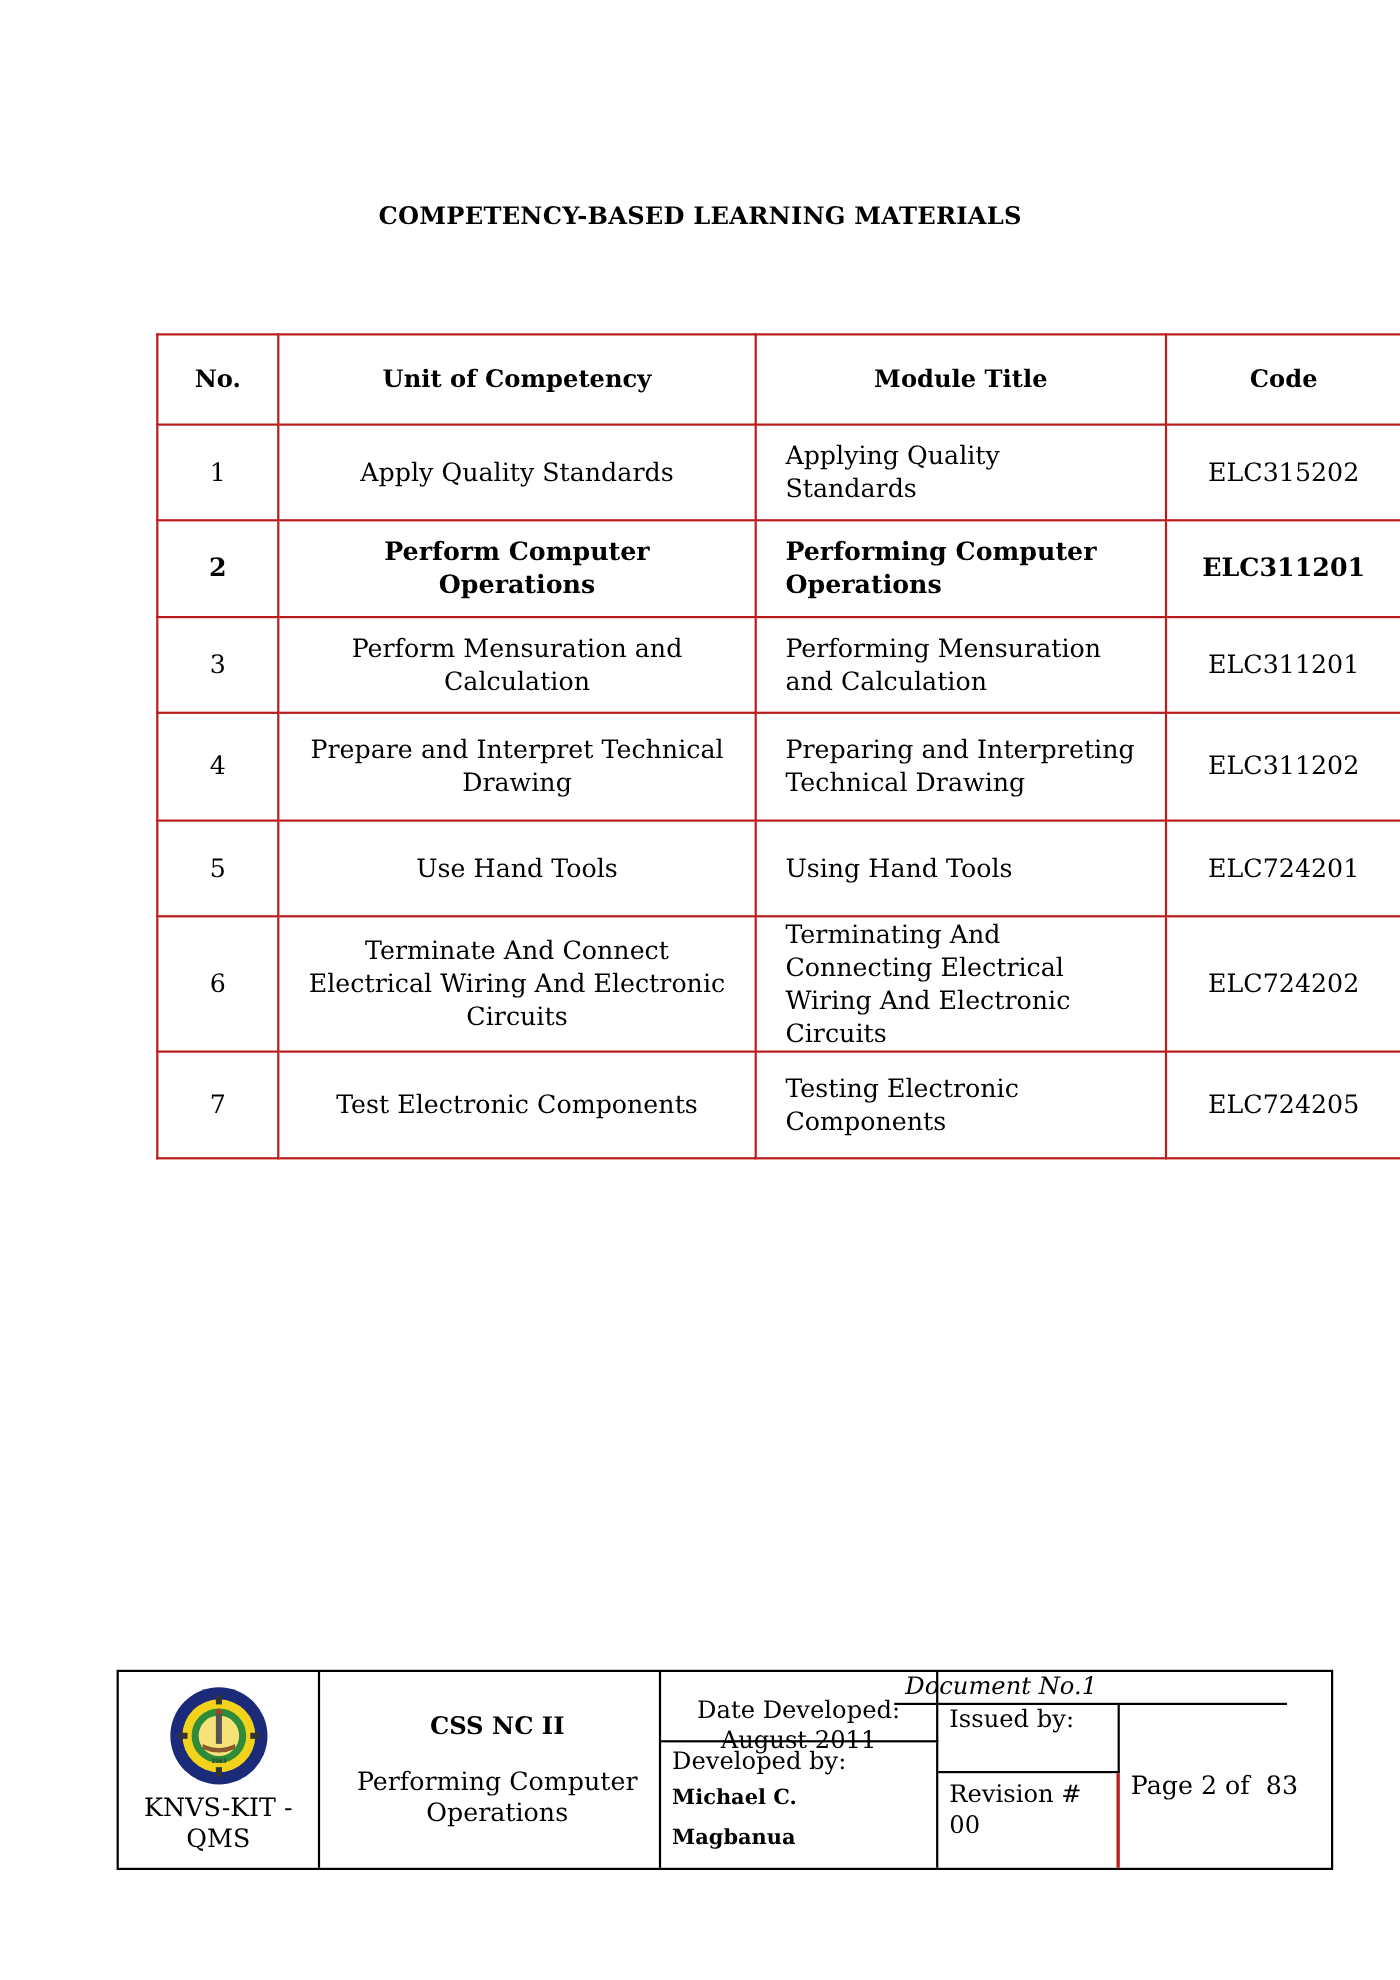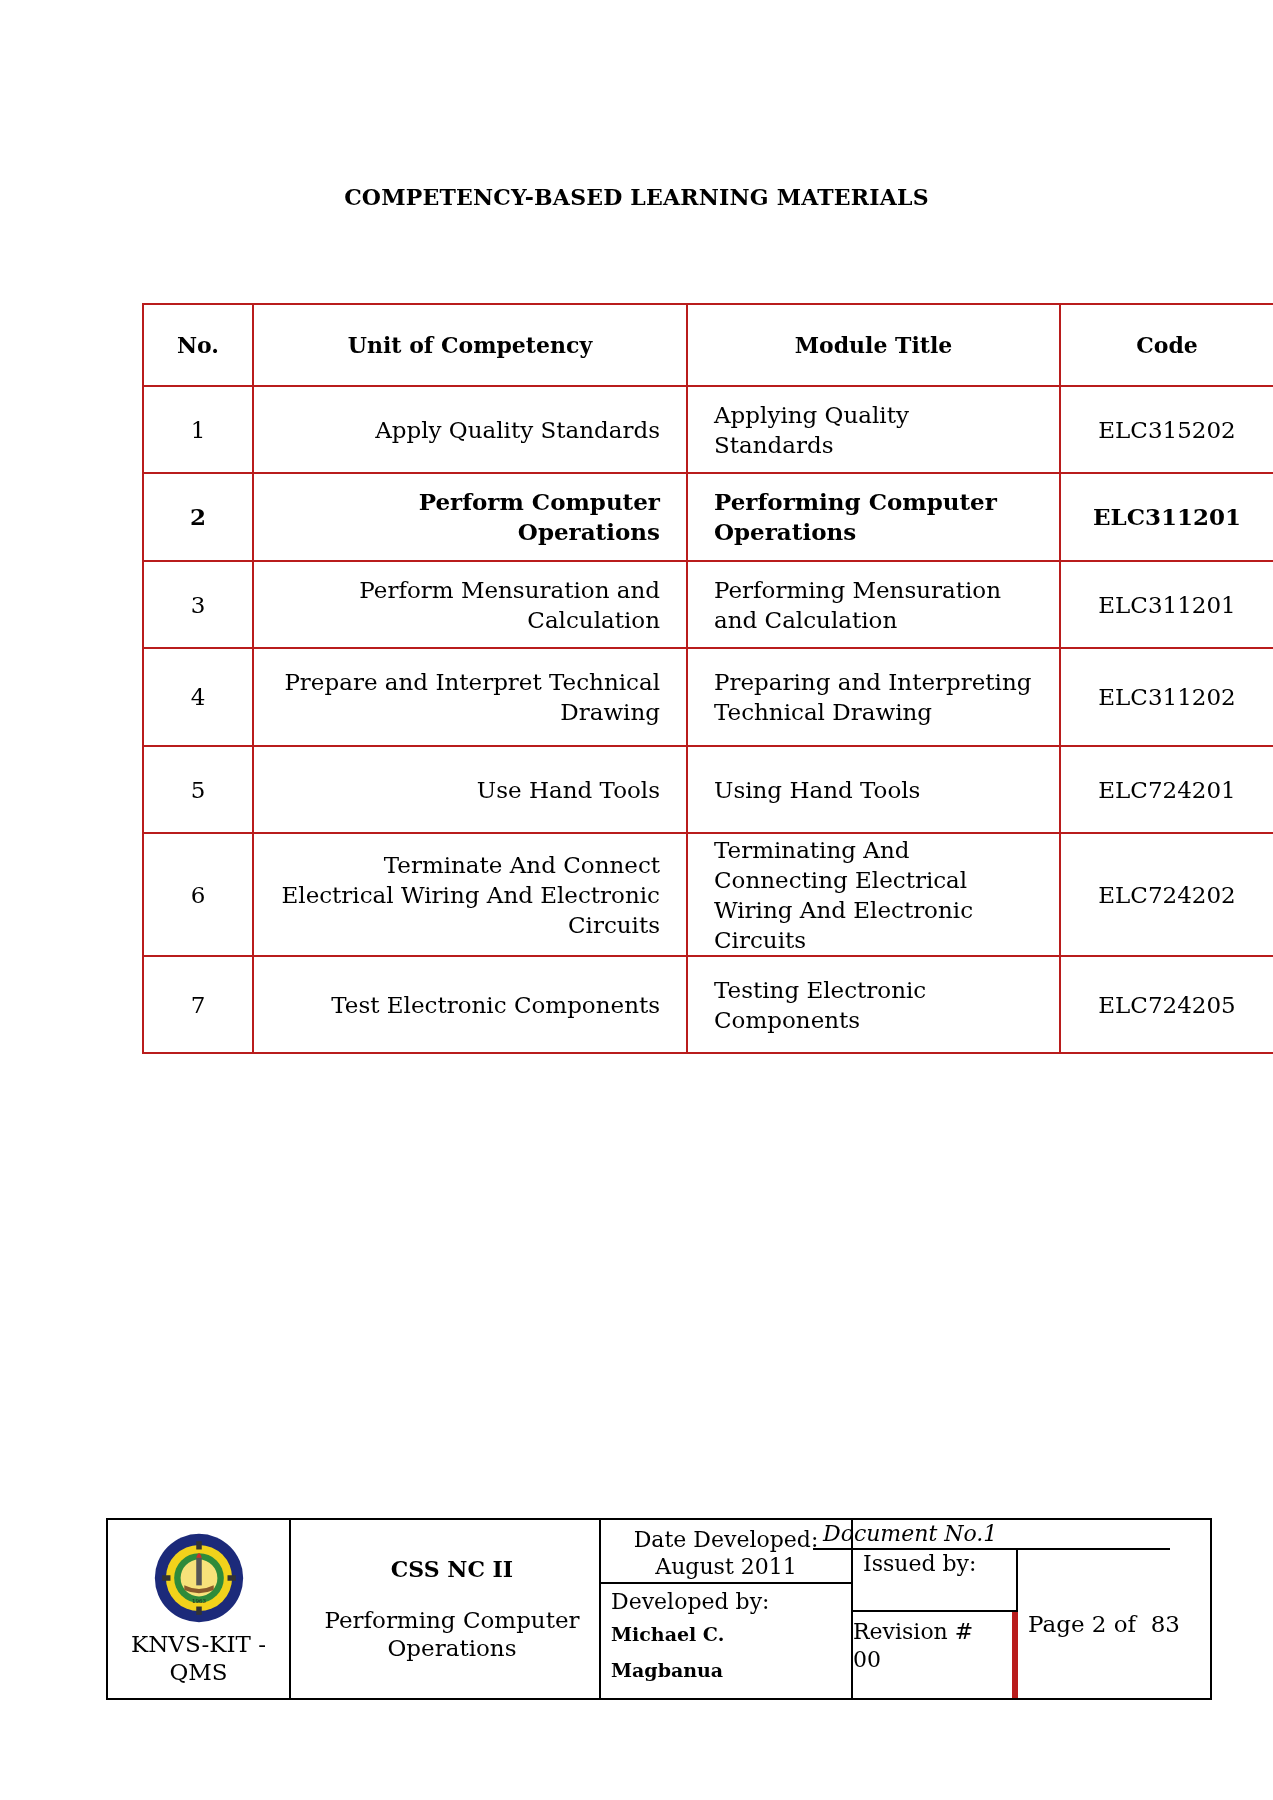--- a/index.html
+++ b/index.html
@@ -7,39 +7,39 @@
          font-family: "DejaVu Serif", "Liberation Serif", serif; color: #000; }
   .title { position: absolute; top: 184px; left: 0; width: 1273px; text-align: center;
            font-size: 22px; font-weight: bold; letter-spacing: 0.2px; }
 
   table.cbl { position: absolute; left: 142px; top: 303px; border-collapse: collapse;
               table-layout: fixed; width: 998px; }
   table.cbl td, table.cbl th { border: 2px solid #b91c1c; padding: 0 26px; vertical-align: middle;
               font-size: 23px; line-height: 30px; font-weight: normal; }
   table.cbl th { font-weight: bold; text-align: center; height: 80px; font-size: 22px; }
   .c-no { width: 56px; text-align: center; }
-  .c-unit { width: 380px; text-align: right; }
+  .c-unit { width: 380px; text-align: center; }
   .c-mod { width: 319px; text-align: left; }
   .c-code { width: 160px; text-align: center; }
   td.c-no { text-align: center; padding: 0; }
   td.c-code { text-align: center; }
   tr.bold td { font-weight: bold; }
   .numbold { font-weight: bold; }
 
   
   .footer { position: absolute; left: 106px; top: 1518px; width: 1106px; height: 182px;
             border: 2px solid #000; box-sizing: border-box; }
   .fcell { position: absolute; box-sizing: border-box; }
   .f-logo { left: 0; top: 0; width: 183px; height: 178px; border-right: 2px solid #000; text-align: center; }
   .f-course { left: 197px; top: 0; width: 296px; height: 178px; border-right: 2px solid #000; text-align: center; }
-  .f-date { left: 493px; top: 0; width: 252px; height: 64px; border-right: 2px solid #000; border-bottom: 2px solid #000; text-align: center; font-size: 22px; line-height: 27px; padding-top: 6px; }
+  .f-date { left: 493px; top: 0; width: 252px; height: 64px; border-right: 2px solid #000; border-bottom: 2px solid #000; text-align: center; font-size: 22px; line-height: 27px; padding-top: 22px; }
   .f-dev { left: 493px; top: 64px; width: 252px; height: 114px; border-right: 2px solid #000; padding-left: 10px; }
   .f-docno { left: 705px; top: 0; width: 357px; height: 30px; border-bottom: 2px solid #000; padding-left: 10px; font-size: 22px; line-height: 28px; font-style: italic; }
   .f-issued { left: 745px; top: 30px; width: 165px; height: 62px; border-right: 2px solid #000; border-bottom: 2px solid #000; padding-left: 10px; font-size: 22px; line-height: 28px; }
-  .f-rev { left: 745px; top: 92px; width: 165px; height: 86px; border-right: 6px solid #b91c1c; font-size: 22px; line-height: 28px; padding-top: 6px; }
+  .f-rev { left: 745px; top: 92px; width: 165px; height: 86px; border-right: 3px solid #b91c1c; padding-left: 10px; font-size: 22px; line-height: 28px; padding-top: 6px; }
   .f-page { left: 910px; top: 30px; width: 192px; height: 148px; display: flex; align-items: center; padding-left: 10px; font-size: 23px; border-radius: 10px; }
   .logo { margin: 12px auto 0; width: 92px; height: 92px; }
   .org { font-size: 23px; line-height: 28px; margin-top: 2px; }
   .course-code { font-weight: bold; font-size: 22px; margin-top: 36px; }
   .course-title { font-size: 23px; line-height: 28px; margin-top: 24px; }
   .dev-label { font-size: 22px; line-height: 28px; margin-top: 4px; }
   .dev-name { font-weight: bold; font-size: 19px; line-height: 36px; }
 </style>
 </head>
 <body>

